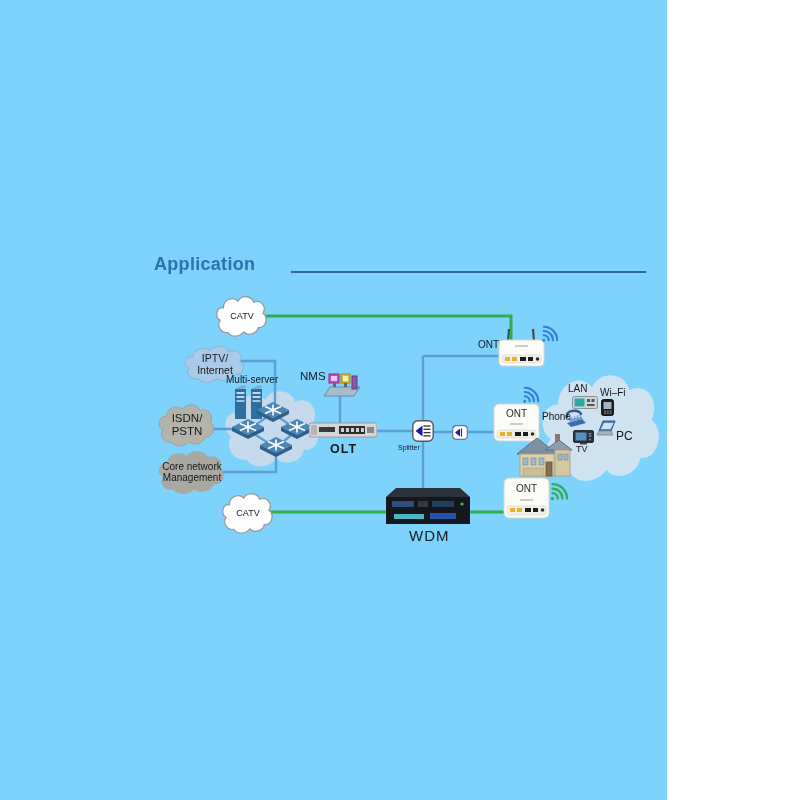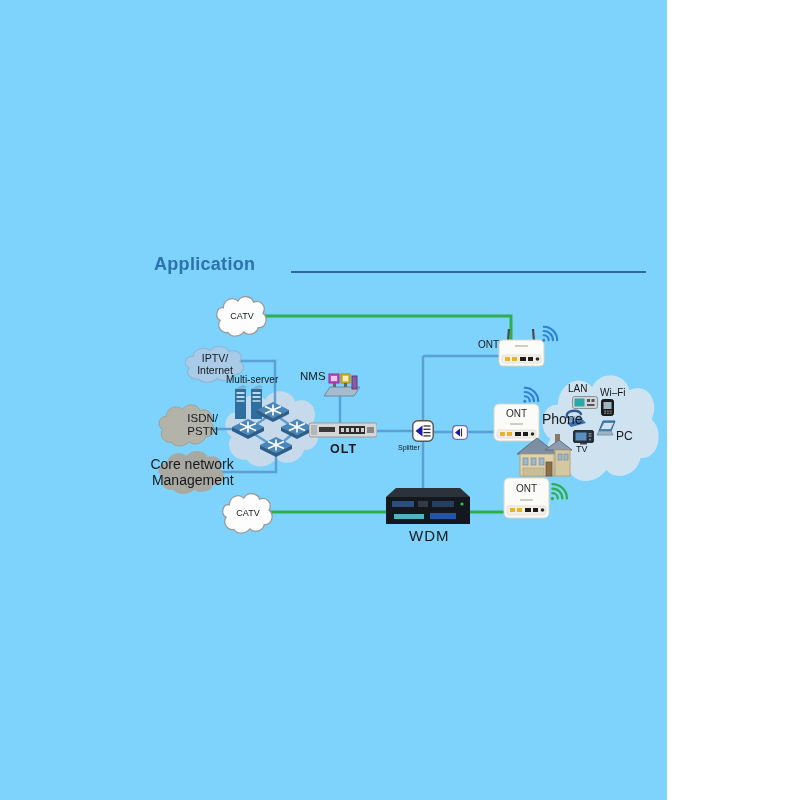--- a/index.html
+++ b/index.html
@@ -68,35 +68,35 @@
   <div class="cloud node" style="left:182px;top:344px;width:66px;height:40px;">
     <svg viewBox="0 0 120 80" preserveAspectRatio="none">
       <path d="M30,70 C15,72 5,58 13,48 C1,42 5,24 20,25 C20,11 40,3 51,13 C59,1 81,3 85,15 C101,9 113,23 105,35 C117,42 112,62 95,61 C92,73 72,77 64,69 C54,79 37,79 30,70 Z" fill="var(--cloud_light_blue,#a9cbe7)" stroke="#8fb8d8" vector-effect="non-scaling-stroke" stroke-width="1.2"></path>
     </svg>
     <div class="txt" style="font-size:10.5px;">
       <div>IPTV/</div>
       <div>Internet</div>
     </div>
   </div>
 
-  <div class="cloud node" style="left:156px;top:402px;width:62px;height:46px;justify-content:flex-end;">
+  <div class="cloud node" style="left:156px;top:402px;width:62px;height:46px;">
     <svg viewBox="0 0 120 80" preserveAspectRatio="none">
       <path d="M30,70 C15,72 5,58 13,48 C1,42 5,24 20,25 C20,11 40,3 51,13 C59,1 81,3 85,15 C101,9 113,23 105,35 C117,42 112,62 95,61 C92,73 72,77 64,69 C54,79 37,79 30,70 Z" fill="var(--cloud_gray,#b3b3aa)" stroke="#a0a096" vector-effect="non-scaling-stroke" stroke-width="1"></path>
     </svg>
     <div class="txt" style="font-size:11.5px;">
       <div>ISDN/</div>
       <div>PSTN</div>
     </div>
   </div>
 
   <div class="cloud node" style="left:155px;top:448px;width:74px;height:48px;">
     <svg viewBox="0 0 120 80" preserveAspectRatio="none">
       <path d="M30,70 C15,72 5,58 13,48 C1,42 5,24 20,25 C20,11 40,3 51,13 C59,1 81,3 85,15 C101,9 113,23 105,35 C117,42 112,62 95,61 C92,73 72,77 64,69 C54,79 37,79 30,70 Z" fill="#a9a9a1" stroke="none"></path>
     </svg>
-    <div class="txt" style="font-size:14px;text-align:right;">
+    <div class="txt" style="font-size:10px;">
       <div>Core network</div>
       <div>Management</div>
     </div>
   </div>
 
   <div class="cloud node" style="left:220px;top:491px;width:56px;height:44px;">
     <svg viewBox="0 0 120 80" preserveAspectRatio="none">
       <path d="M30,70 C15,72 5,58 13,48 C1,42 5,24 20,25 C20,11 40,3 51,13 C59,1 81,3 85,15 C101,9 113,23 105,35 C117,42 112,62 95,61 C92,73 72,77 64,69 C54,79 37,79 30,70 Z" fill="#fdfdfd" stroke="#9a9a9a" vector-effect="non-scaling-stroke" stroke-width="1.3"></path>
     </svg>
     <div class="txt" style="font-size:9px;">CATV</div>
@@ -313,21 +313,21 @@
           <rect x="3" y="11.5" width="2" height="1.4"></rect>
           <rect x="5.8" y="11.5" width="2" height="1.4"></rect>
           <rect x="8.6" y="11.5" width="2" height="1.4"></rect>
           <rect x="3" y="13.6" width="2" height="1.4"></rect>
           <rect x="5.8" y="13.6" width="2" height="1.4"></rect>
           <rect x="8.6" y="13.6" width="2" height="1.4"></rect>
         </g>
     </svg>
   </div>
 
-  <div class="lbl" style="left:542px;top:411px;font-size:14px;">Phone</div>
+  <div class="lbl" style="left:542px;top:411px;font-size:10px;">Phone</div>
   <div class="node" style="left:564px;top:409px;">
     <svg width="23" height="18" viewBox="0 0 23 18">
       <polygon points="3,14 18,10 22,14 7,18" fill="#3a6fae"></polygon>
       <polygon points="4,9 16,6 19,10 6,13" fill="#6f9fd0"></polygon>
       <path d="M3,8 Q2,3 8,2 Q15,1 17,5" fill="none" stroke="#2a5a96" stroke-width="2.4" stroke-linecap="round"></path>
       <g fill="#dce8f4">
           <rect x="8" y="8" width="2" height="1.4"></rect>
           <rect x="11" y="7.4" width="2" height="1.4"></rect>
           <rect x="14" y="6.8" width="2" height="1.4"></rect>
         </g>

